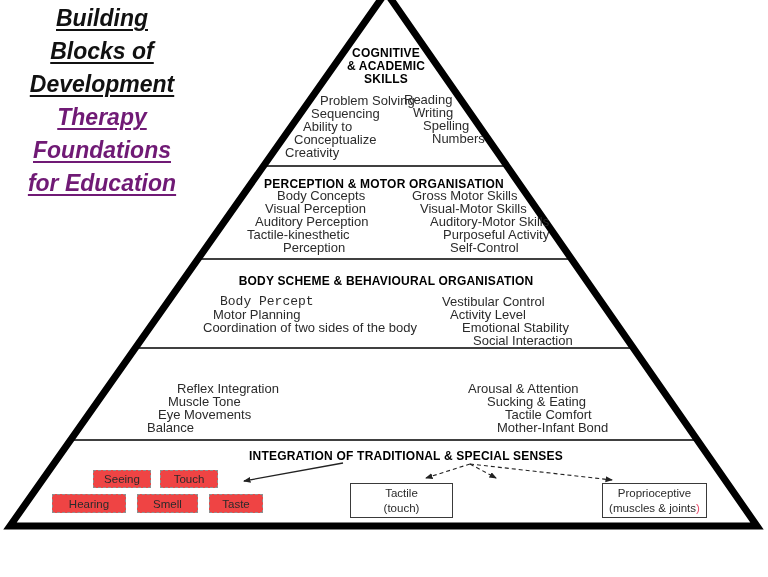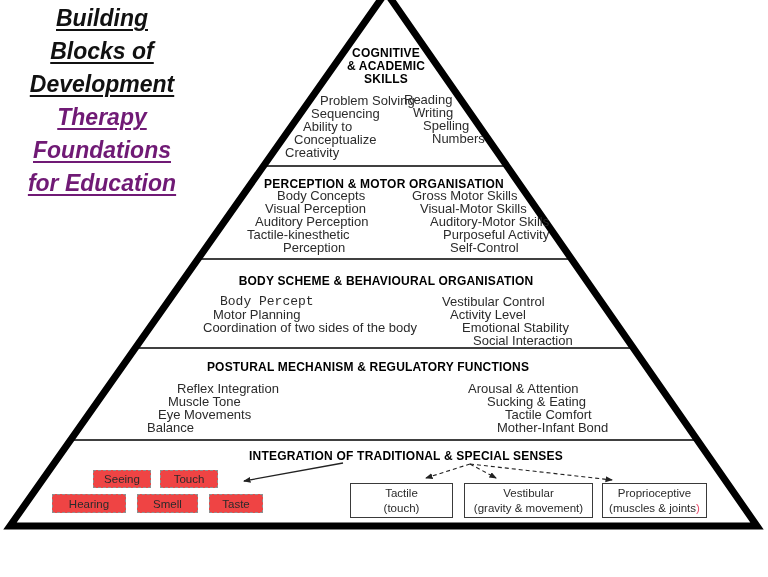--- a/index.html
+++ b/index.html
@@ -105,21 +105,20 @@
 
   <div class="h" style="left:386px; top:274px;">BODY SCHEME &amp; BEHAVIOURAL ORGANISATION</div>
   <div class="t" style="left:220px; top:294px;font-family:Liberation Mono, monospace;">Body Percept</div>
   <div class="t" style="left:213px; top:307px;">Motor Planning</div>
   <div class="t" style="left:203px; top:320px;">Coordination of two sides  of the body</div>
   <div class="t" style="left:442px; top:294px;">Vestibular Control</div>
   <div class="t" style="left:450px; top:307px;">Activity Level</div>
   <div class="t" style="left:462px; top:320px;">Emotional Stability</div>
   <div class="t" style="left:473px; top:333px;">Social Interaction</div>
 
-  <div class="h" style="left:368px; top:360px;">POSTURAL MECHANISM &amp; REGULATORY FUNCTIONS</div>
   <div class="t" style="left:177px; top:381px;">Reflex Integration</div>
   <div class="t" style="left:168px; top:394px;">Muscle Tone</div>
   <div class="t" style="left:158px; top:407px;">Eye Movements</div>
   <div class="t" style="left:147px; top:420px;">Balance</div>
   <div class="t" style="left:468px; top:381px;">Arousal &amp; Attention</div>
   <div class="t" style="left:487px; top:394px;">Sucking &amp; Eating</div>
   <div class="t" style="left:505px; top:407px;">Tactile Comfort</div>
   <div class="t" style="left:497px; top:420px;">Mother-Infant Bond</div>
 
   <div class="h" style="left:406px; top:449px;">INTEGRATION OF TRADITIONAL &amp; SPECIAL SENSES</div>
@@ -127,22 +126,18 @@
   <div class="sbox" style="left:93px;  top:470px; width:58px; height:18px;">Seeing</div>
   <div class="sbox" style="left:160px; top:470px; width:58px; height:18px;">Touch</div>
   <div class="sbox" style="left:52px;  top:494px; width:74px; height:19px;">Hearing</div>
   <div class="sbox" style="left:137px; top:494px; width:61px; height:19px;">Smell</div>
   <div class="sbox" style="left:209px; top:494px; width:54px; height:19px;">Taste</div>
 
   <div class="bbox" style="left:350px; top:483px; width:103px; height:35px;">
     <span>Tactile</span>
     <span>(touch)</span>
   </div>
-  <div class="bbox" style="left:464px; top:483px; width:129px; height:35px;">
-    <span>Vestibular</span>
-    <span>(gravity &amp; movement)</span>
-  </div>
   <div class="bbox" style="left:602px; top:483px; width:105px; height:35px;">
     <span>Proprioceptive</span>
     <span><span>(muscles &amp; joints</span><span class="red">)</span></span>
   </div>
 
 </div>
 
 </body></html>

